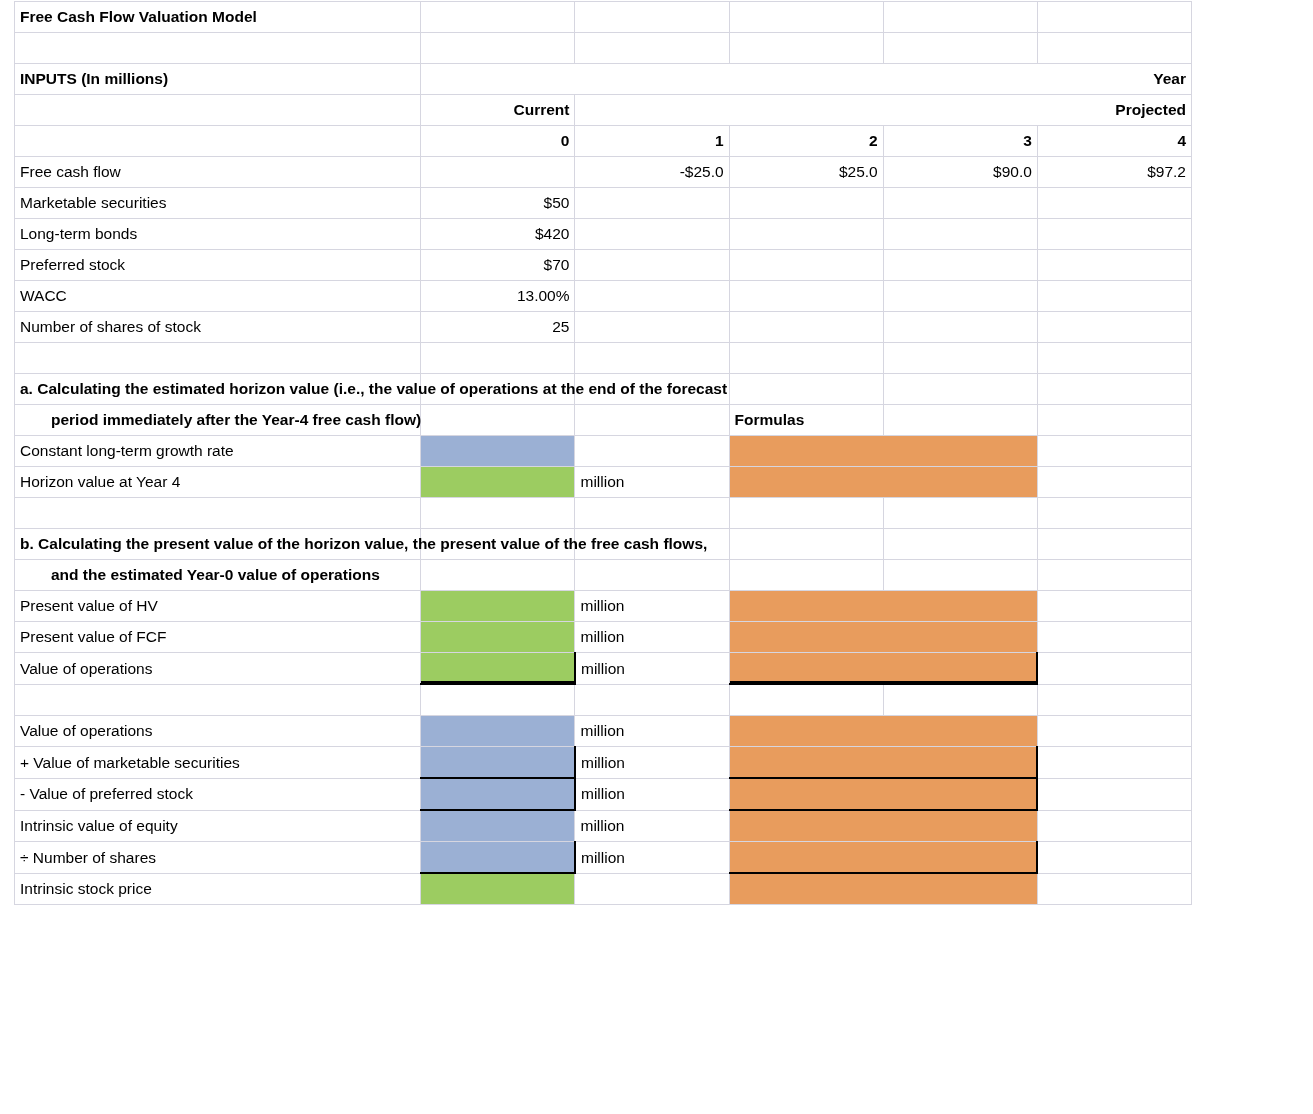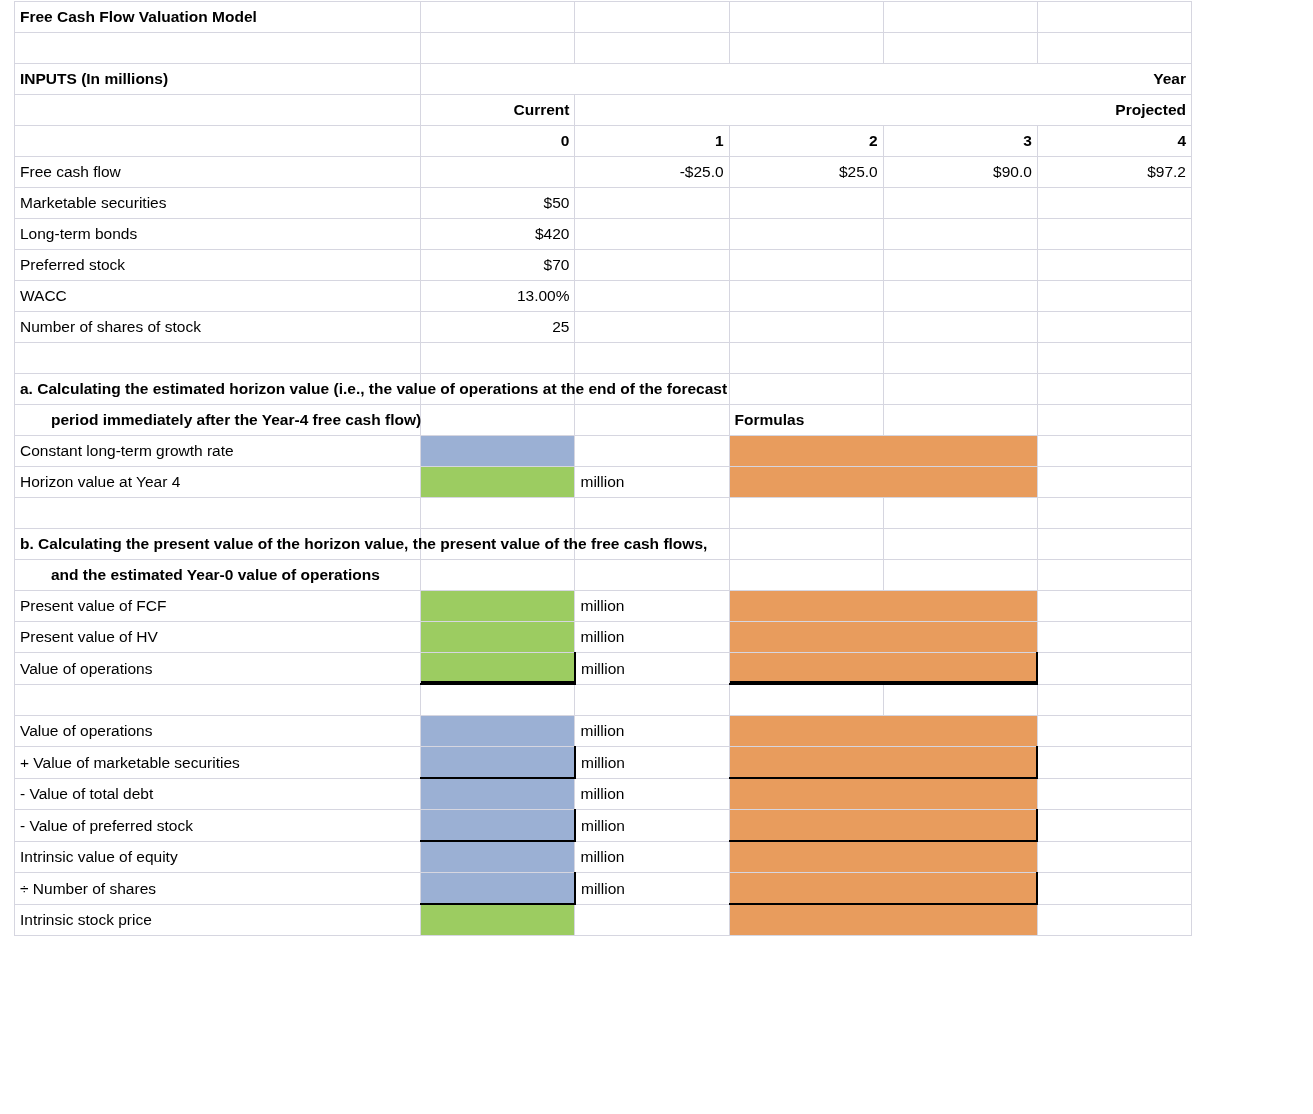--- a/index.html
+++ b/index.html
@@ -259,34 +259,34 @@
             <span class="txt">and the estimated Year-0 value of operations</span>
           </td>
         <td></td>
         <td></td>
         <td></td>
         <td></td>
         <td></td>
       </tr>
 
       <tr>
+        <td class="h30">Present value of HV</td>
+        <td class="fill-green"></td>
+        <td>million</td>
+        <td class="fill-orange" colspan="2"></td>
+        <td></td>
+      </tr>
+      <tr>
         <td class="h30">Present value of FCF</td>
         <td class="fill-green"></td>
         <td>million</td>
         <td class="fill-orange" colspan="2"></td>
         <td></td>
       </tr>
       <tr>
-        <td class="h30">Present value of HV</td>
-        <td class="fill-green"></td>
-        <td>million</td>
-        <td class="fill-orange" colspan="2"></td>
-        <td></td>
-      </tr>
-      <tr>
         <td class="h30">Value of operations</td>
         <td class="fill-green uline-dbl rsolid"></td>
         <td>million</td>
         <td class="fill-orange uline-dbl rsolid" colspan="2"></td>
         <td></td>
       </tr>
 
       <tr>
         <td class="h30"></td>
         <td></td>
@@ -302,27 +302,20 @@
         <td class="fill-blue"></td>
         <td>million</td>
         <td class="fill-orange" colspan="2"></td>
         <td></td>
       </tr>
       <tr>
         <td class="h30">+ Value of marketable securities</td>
         <td class="fill-blue uline rsolid"></td>
         <td>million</td>
         <td class="fill-orange uline rsolid" colspan="2"></td>
-        <td></td>
-      </tr>
-      <tr>
-        <td class="h30">- Value of total debt</td>
-        <td class="fill-blue"></td>
-        <td>million</td>
-        <td class="fill-orange" colspan="2"></td>
         <td></td>
       </tr>
       <tr>
         <td class="h30">- Value of preferred stock</td>
         <td class="fill-blue uline rsolid"></td>
         <td>million</td>
         <td class="fill-orange uline rsolid" colspan="2"></td>
         <td></td>
       </tr>
       <tr>

